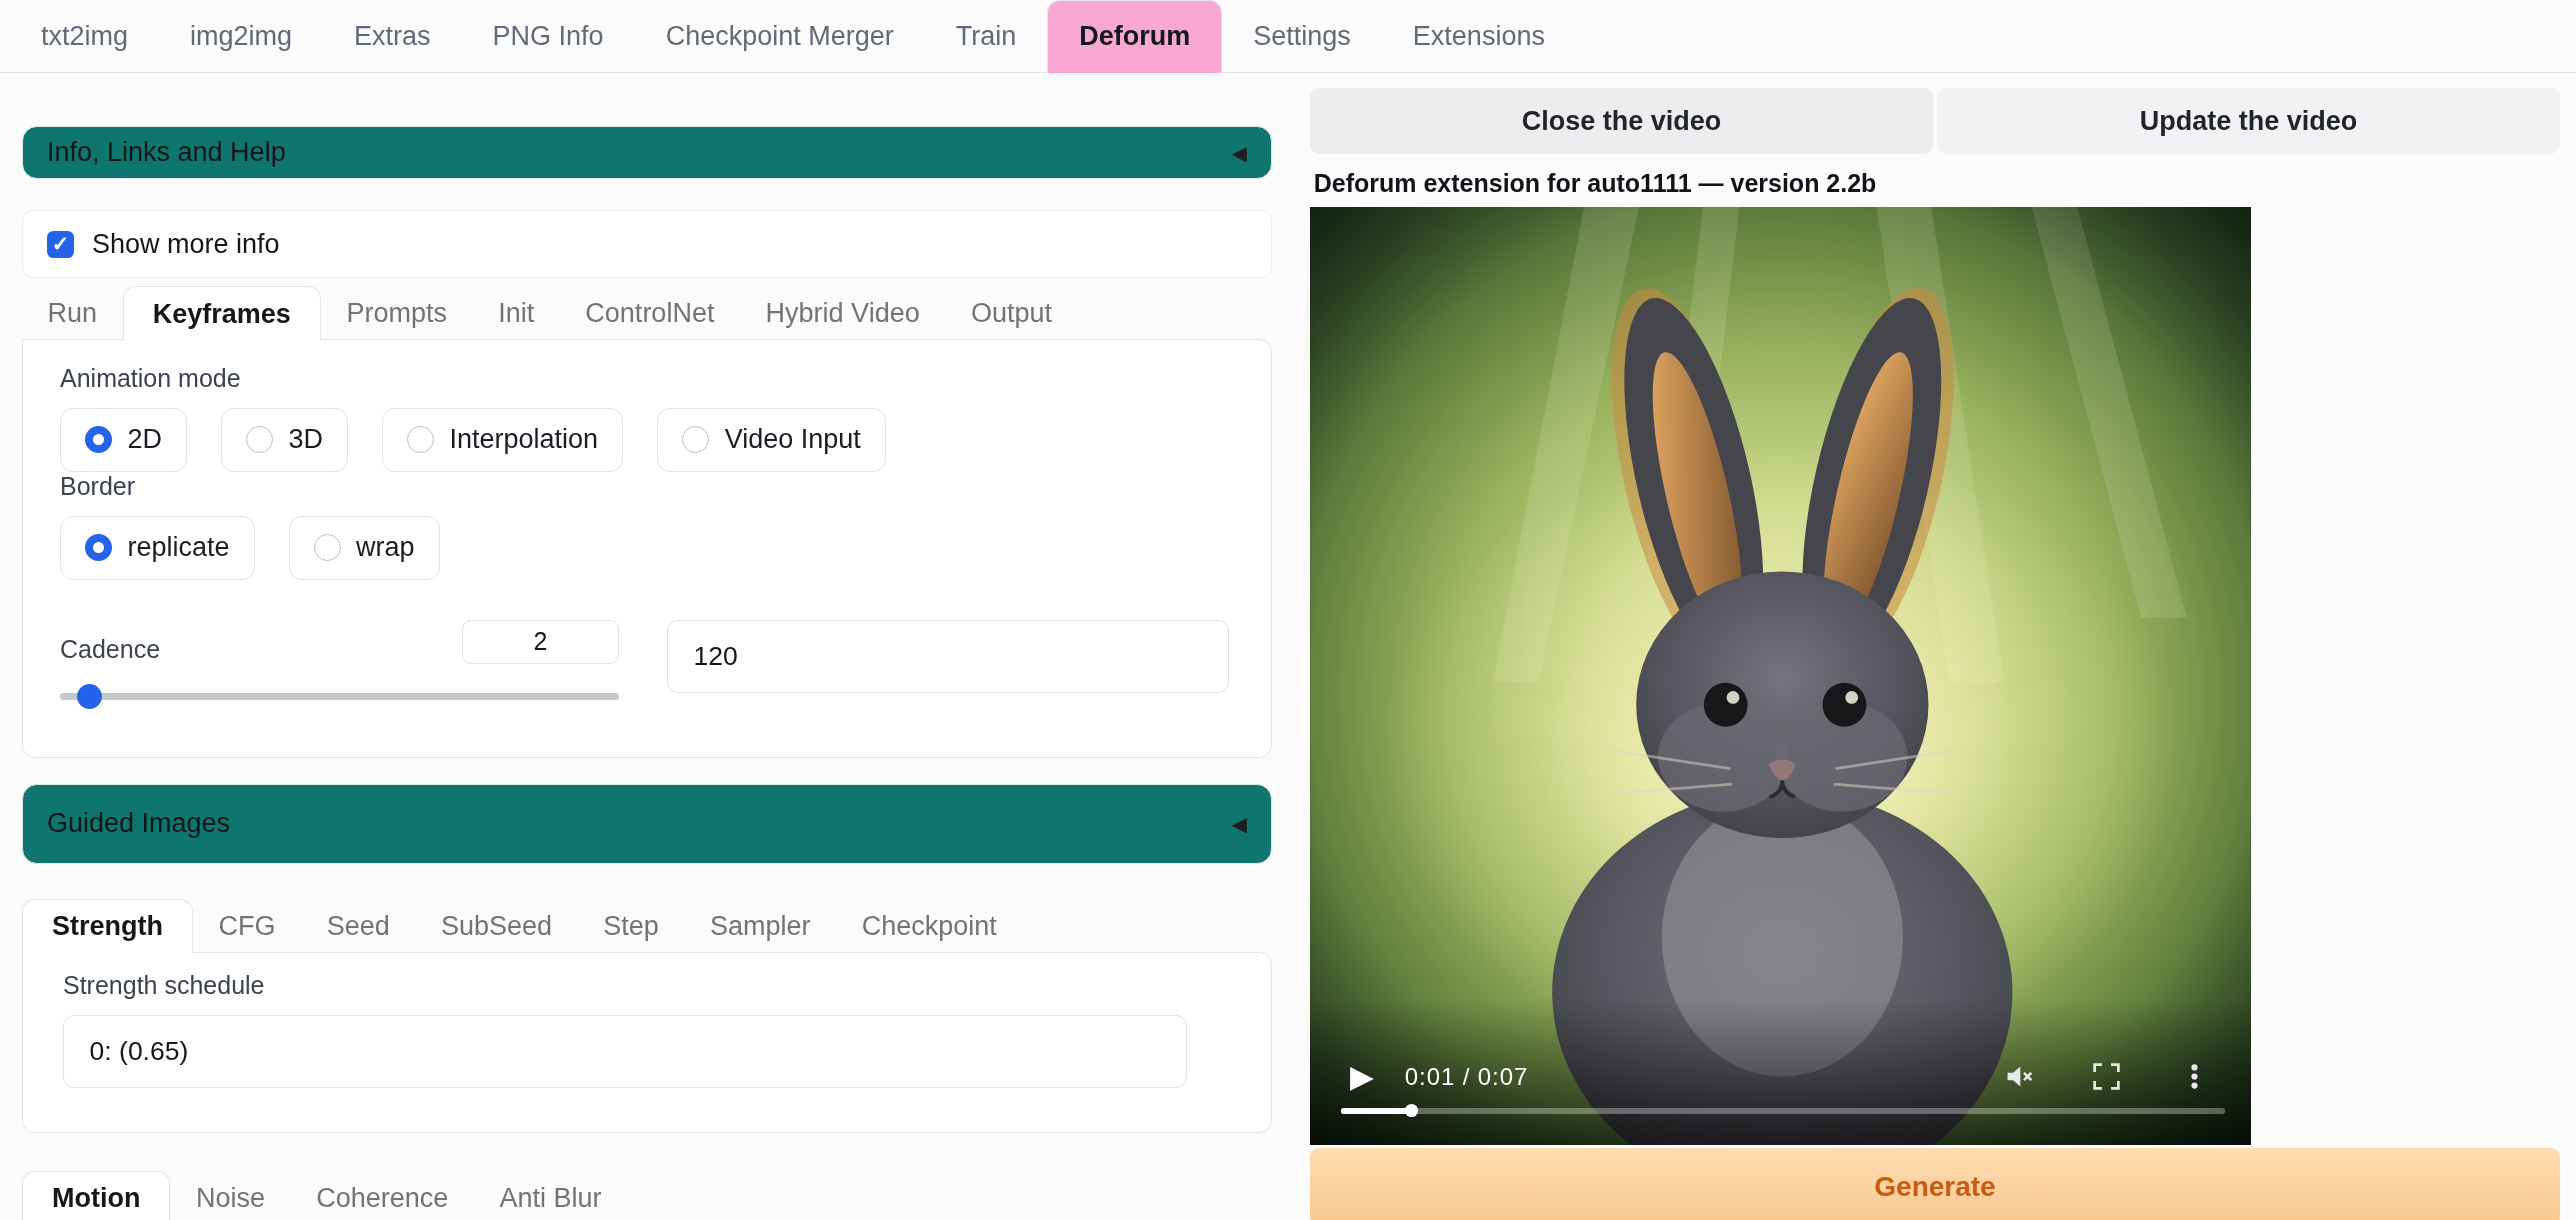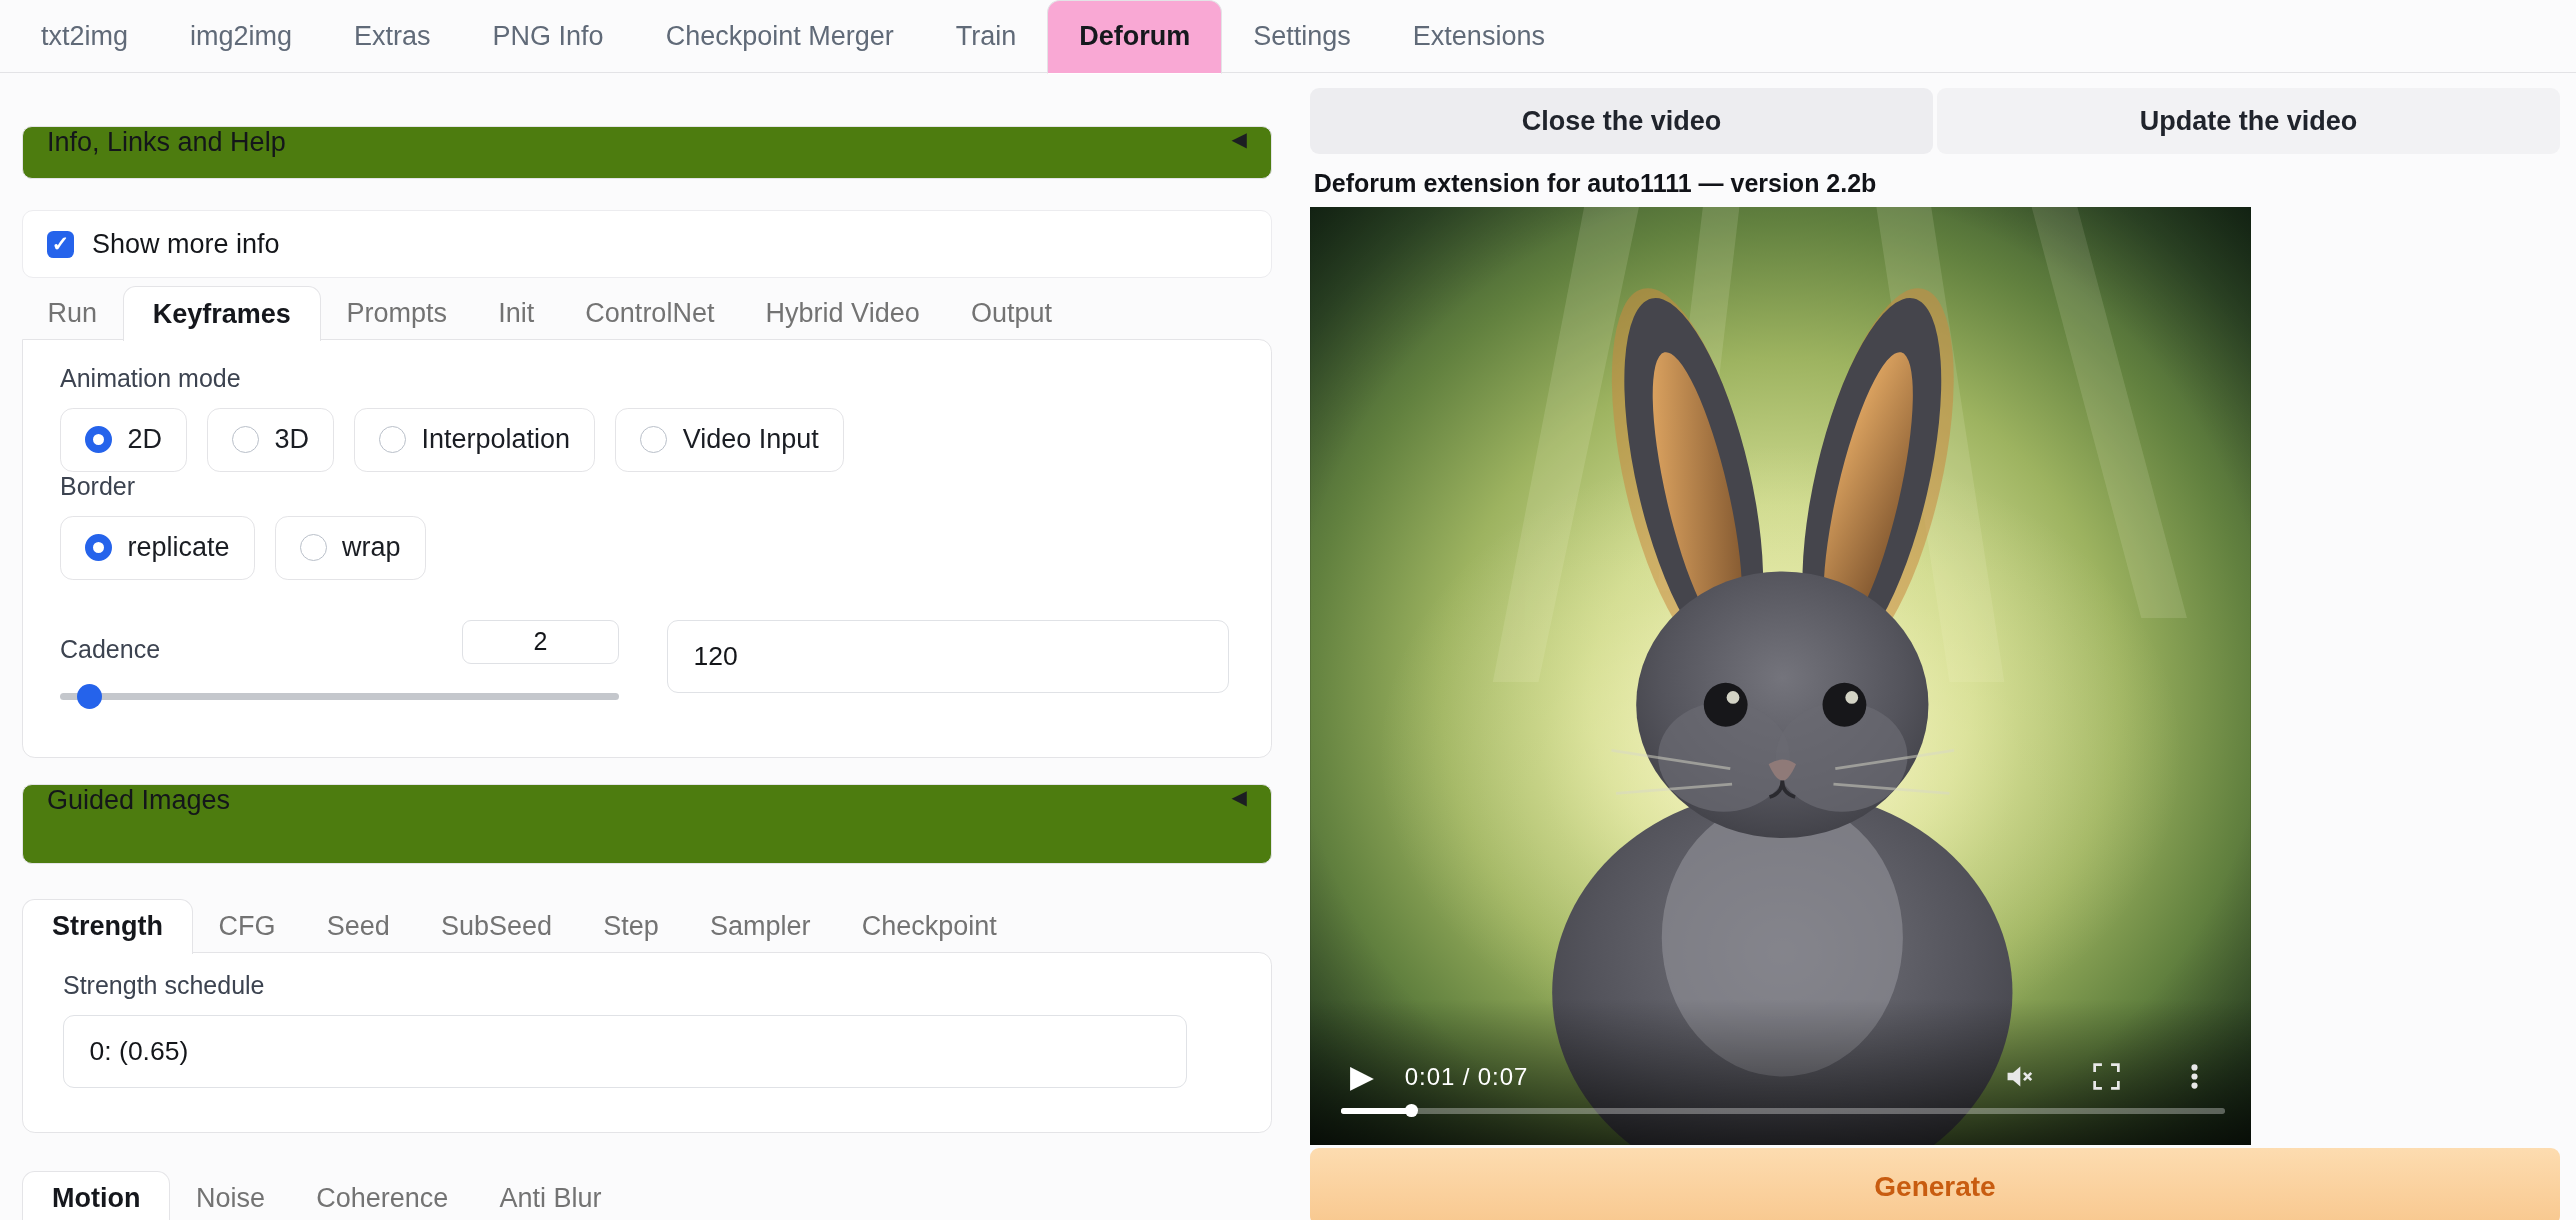--- a/index.html
+++ b/index.html
@@ -21,22 +21,22 @@
   }
   .toptab.active {
     background:#f9a8d4; border:1.8px solid #e3e3e6; border-bottom:1.8px solid #fff;
     margin-bottom:-1.8px; border-radius:12.8px 12.8px 0 0; font-weight:700; color:#15181d;
   }
 
   
   .leftcol { position:absolute; left:22px; top:73px; width:1250px; }
 
   .accordion {
-    height:53px; background:#4d7c0f; border:1.8px solid #e4e4e7; border-radius:10px;
-    display:flex; justify-content:space-between;
+    height:53px; background:#0f766e; border:1.8px solid #e4e4e7; border-radius:15px;
+    display:flex; align-items:center; justify-content:space-between;
     padding:0 24px; font-size:27px; color:#14161a;
   }
   .accordion.first { margin-top:53px; }
   .accordion.tall { height:80px; margin-top:25.6px; }
   .arrow { font-size:20px; color:#1c1e22; }
 
   .checkrow {
     margin-top:31px; height:68px; background:#fff; border:1.8px solid #ececef;
     border-radius:11px; display:flex; align-items:center; gap:18px; padding:0 24px;
   }
@@ -63,21 +63,21 @@
   .panel {
     background:#fff; border:1.8px solid #e4e4e7; border-radius:0 12.8px 12.8px 12.8px;
     margin-top:-1.8px; position:relative; z-index:1;
   }
   .panel.kf { padding:24px 37px 48px 37px; }
   .panel.sched { padding:18px 40px 44px 40px; }
 
   .grouplabel { font-size:25px; color:#3c4350; margin-bottom:14.6px; }
   .row1 { display:flex;flex-direction:column; }
   .optgroup-anim { margin-right:91px; }
-  .pills { display:flex; gap:20px; }
+  .pills { display:flex; gap:34px; }
   .pill {
     display:inline-flex; align-items:center; gap:15.5px; height:64px; padding:0 24px;
     border:1.8px solid #e4e4e7; border-radius:12.8px; background:#fff; font-size:27px;
     color:#1a1d23; white-space:nowrap;
   }
   .radio { width:27px; height:27px; border-radius:50%; background:#fff;
     border:1.8px solid #b9bfc9; flex:0 0 auto; }
   .radio.on { border:8.2px solid #2563eb; }
 
   .row2 { display:flex; margin-top:40px; }

